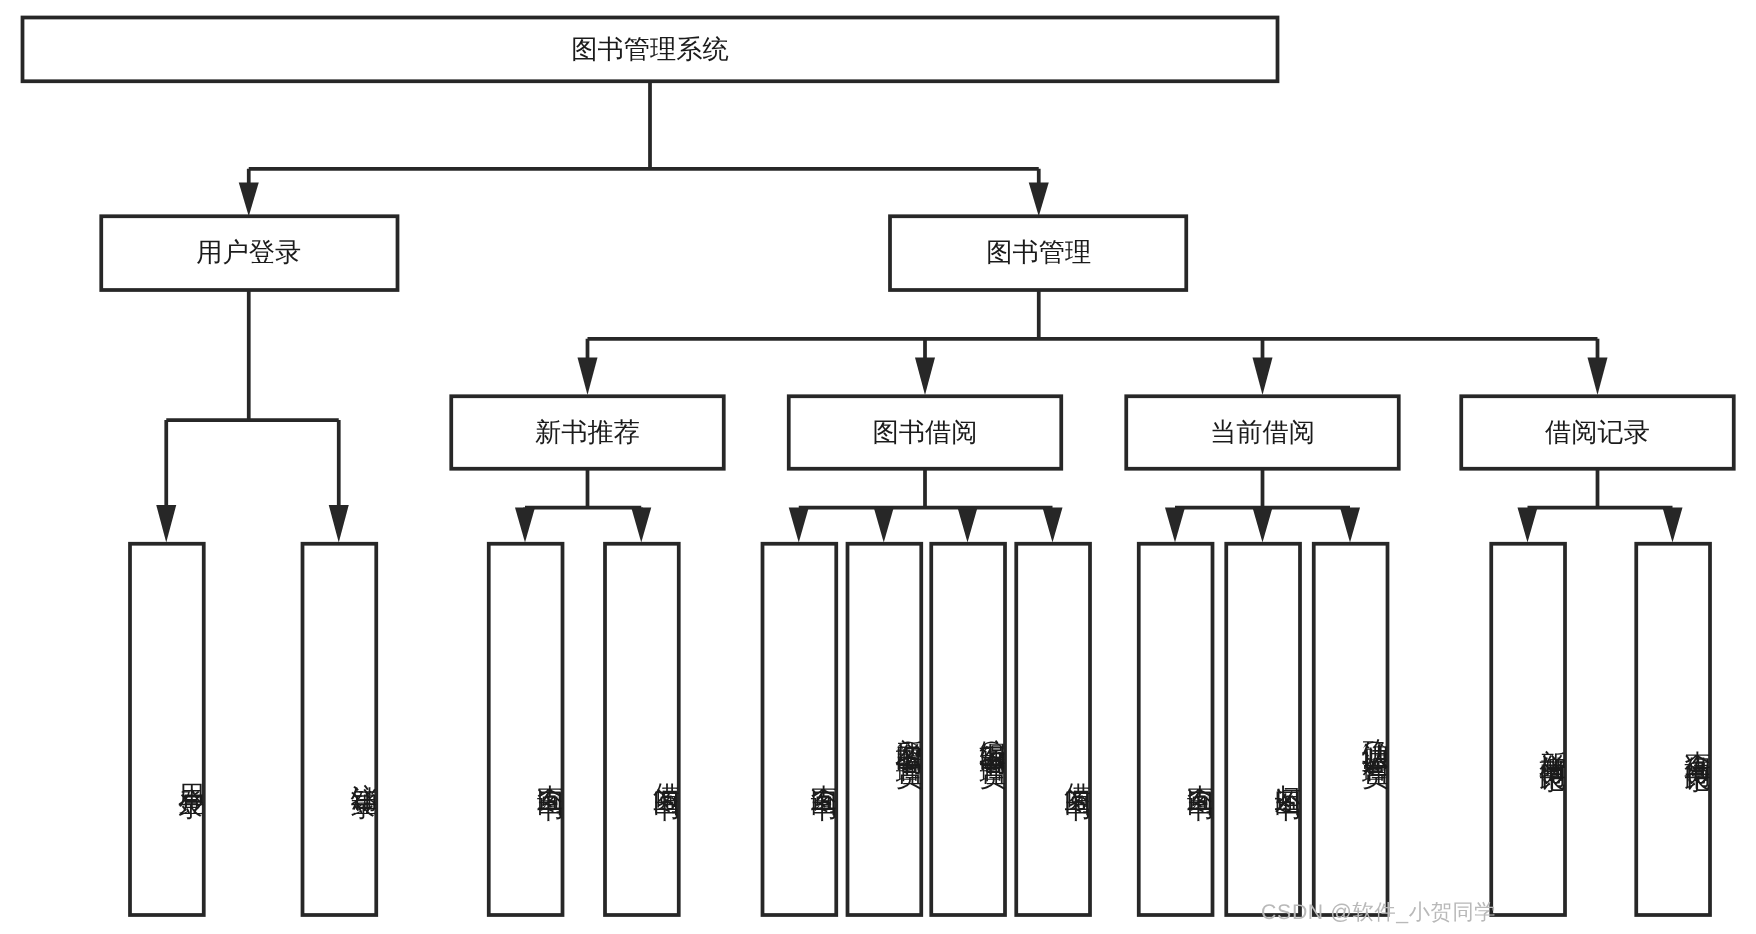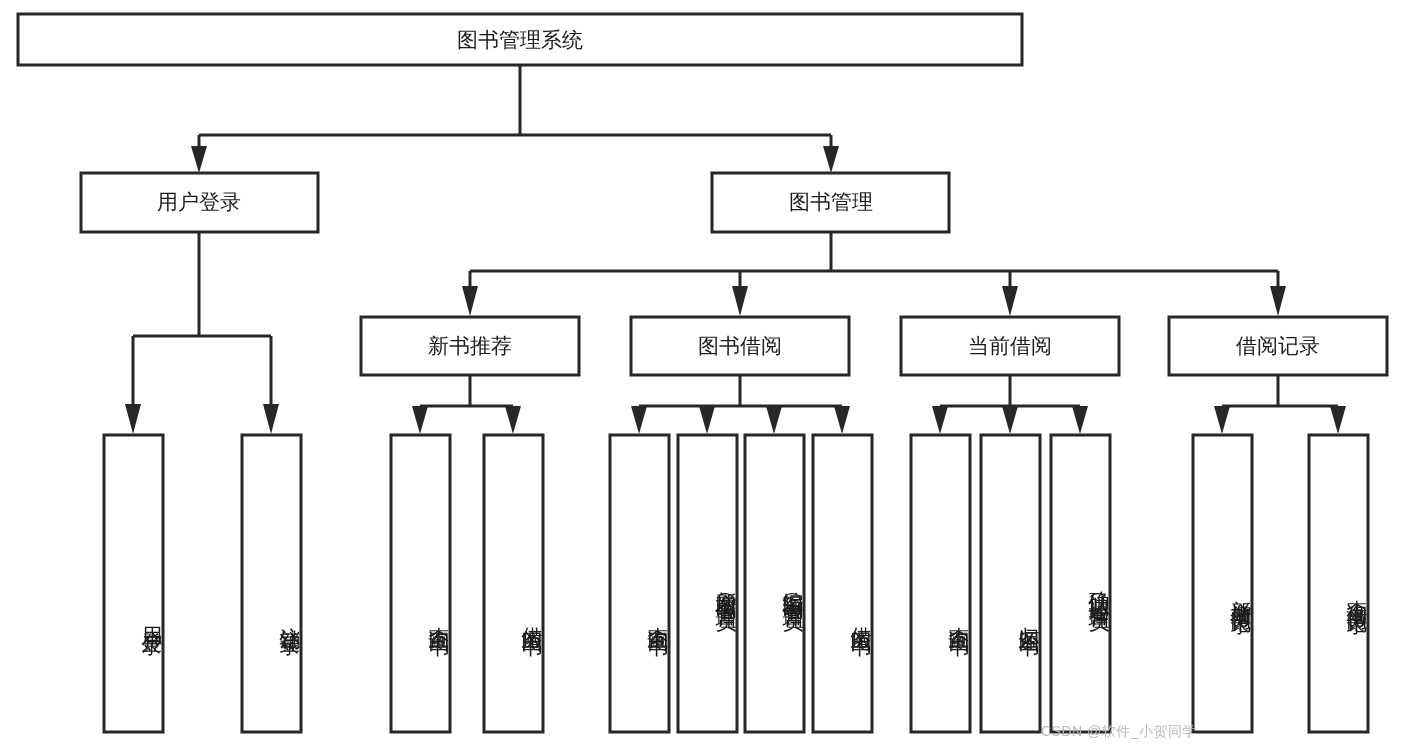--- a/index.html
+++ b/index.html
@@ -62,21 +62,21 @@
     display: flex;
     align-items: flex-start;
     justify-content: center;
     pointer-events: none;
   }
   .watermark {
     position: absolute;
     right: 12px;
     bottom: 6px;
     font-family: "Liberation Sans", "DejaVu Sans", sans-serif;
-    font-size: 14px;
+    font-size: 17px;
     color: #b9b9b9;
     letter-spacing: 0.5px;
     white-space: nowrap;
   }
 </style>
 </head>
 <body>
 
 <div id="diagram-root">
 

